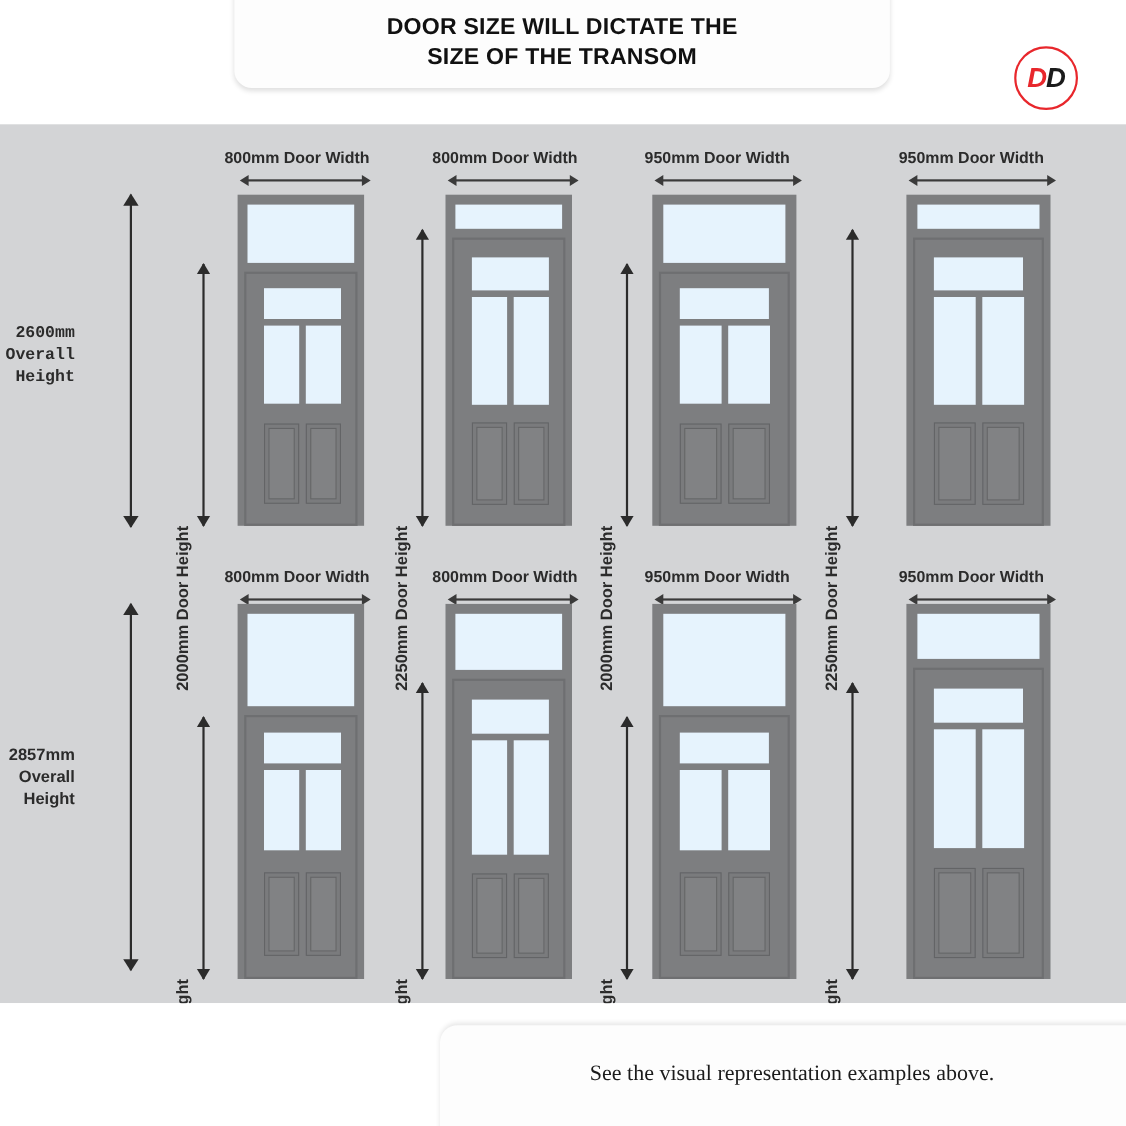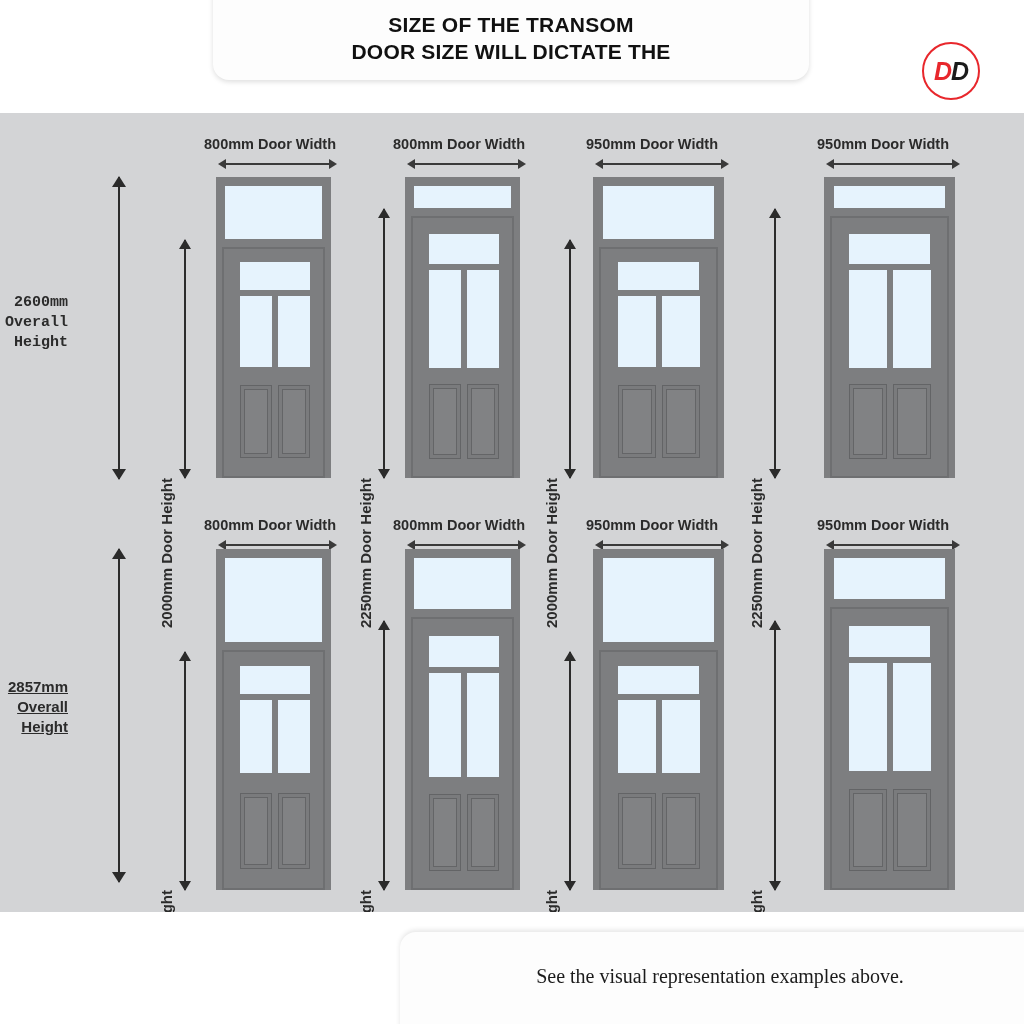--- a/index.html
+++ b/index.html
@@ -132,22 +132,22 @@
     background:#818284;border:1px solid #646567;box-sizing:border-box;
   }
 </style>
 </head>
 <body>
 
 <div class="header-band"></div>
 
 <div class="title-card">
   <div class="title-text">
+    <span>DOOR SIZE WILL DICTATE THE</span>
     <span>SIZE OF THE TRANSOM</span>
-    <span>DOOR SIZE WILL DICTATE THE</span>
   </div>
 </div>
 
 <div class="logo">
   <div class="logo-circle"></div>
   <div class="logo-text">
     <span class="logo-d1">D</span>
       <span class="logo-d2">D</span>
   </div>
 </div>
@@ -162,21 +162,21 @@
     <span>2600mm</span>
     <span>Overall</span>
     <span>Height</span>
   </div>
 </div>
 
 <div class="overall" style="left:60px;top:549px;width:80px;height:333px;">
   <div class="axis" style="height:333px;"></div>
   <div class="arrow-up"></div>
   <div class="arrow-dn"></div>
-  <div class="overall-label" style="top:128px;text-decoration:underline;">
+  <div class="overall-label" style="top:128px;">
     <span>2857mm</span>
     <span>Overall</span>
     <span>Height</span>
   </div>
 </div>
 
 <div class="door-group" style="left:160px;top:136px;">
   <div class="width-label" style="left:20px;top:0px;width:180px;">800mm Door Width</div>
   <div class="width-arrow" style="left:65px;top:27px;width:105px;"></div>
 

